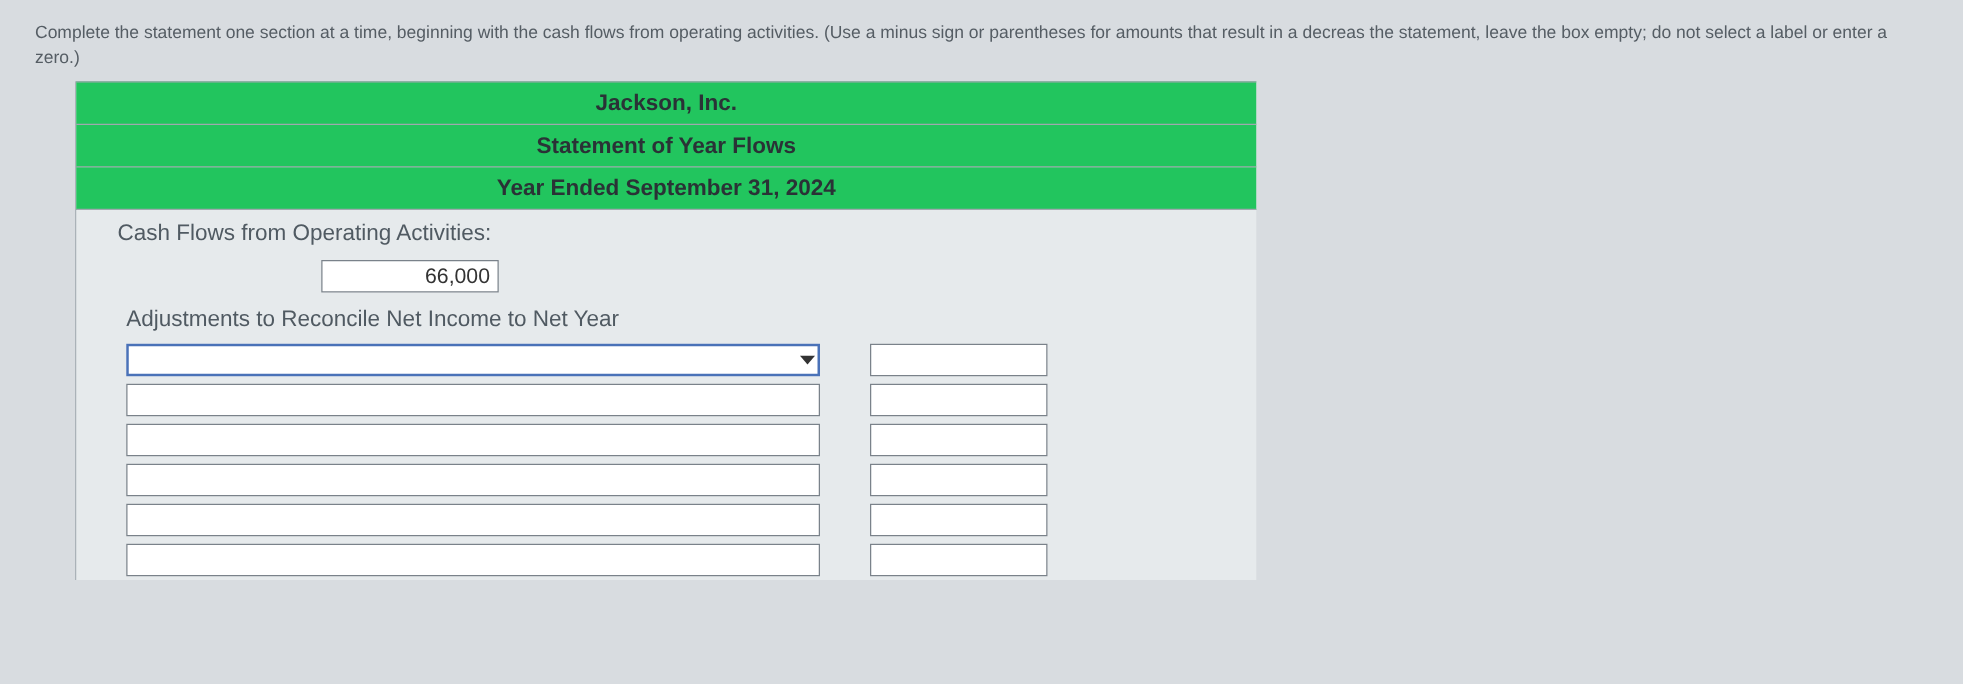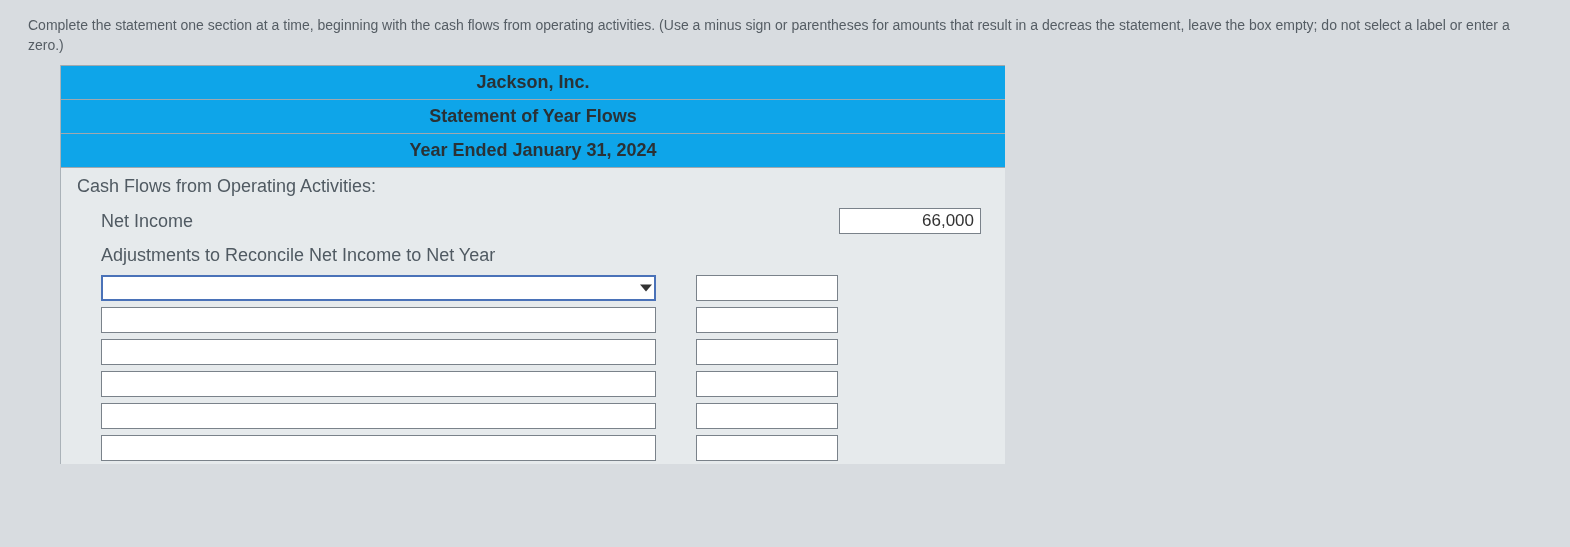--- a/index.html
+++ b/index.html
@@ -21,33 +21,33 @@
       line-height: 1.4;
       color: #555d64;
     }
     .statement-container {
       margin-left: 60px;
       width: 945px;
       background: #e6eaec;
       border-left: 1px solid #aab2b8;
     }
     .header-row {
-      background: #0ea5e9;
+      background: #22c55e;
       text-align: center;
       padding: 6px 0;
       font-weight: bold;
       font-size: 18px;
       color: #2a3236;
       border-bottom: 1px solid #a0a8ae;
     }
     .header-row:first-child {
       border-top: 1px solid #a0a8ae;
     }
     .section-header {
-      padding: 8px 16px;
+      padding: 8px 33px;
       font-size: 18px;
       color: #505a62;
       height: 36px;
       display: flex;
       align-items: center;
     }
     .line-row {
       display: flex;
       align-items: center;
       padding: 4px 16px 4px 40px;
@@ -139,26 +139,25 @@
   </style>
 </head>
 <body>
 
 <div class="instructions">Complete the statement one section at a time, beginning with the cash flows from operating activities. (Use a minus sign or parentheses for amounts that result in a decreas the statement, leave the box empty; do not select a label or enter a zero.)</div>
 
 <div class="statement-container">
 
   <div class="header-row">Jackson, Inc.</div>
   <div class="header-row">Statement of Year Flows</div>
-  <div class="header-row">Year Ended January 31, 2024</div>
+  <div class="header-row">Year Ended September 31, 2024</div>
 
   <div class="section-header">Cash Flows from Operating Activities:</div>
 
   <div class="line-row">
-    <div class="line-label">Net Income</div>
     <div class="amount-col1"></div>
     <div class="amount-col2">
       <input type="text" class="amount-box" value="66,000" style="">
     </div>
   </div>
 
   <div class="line-row">
     <div class="line-label">Adjustments to Reconcile Net Income to Net Year</div>
     <div class="amount-col1"></div>
     <div class="amount-col2"></div>

